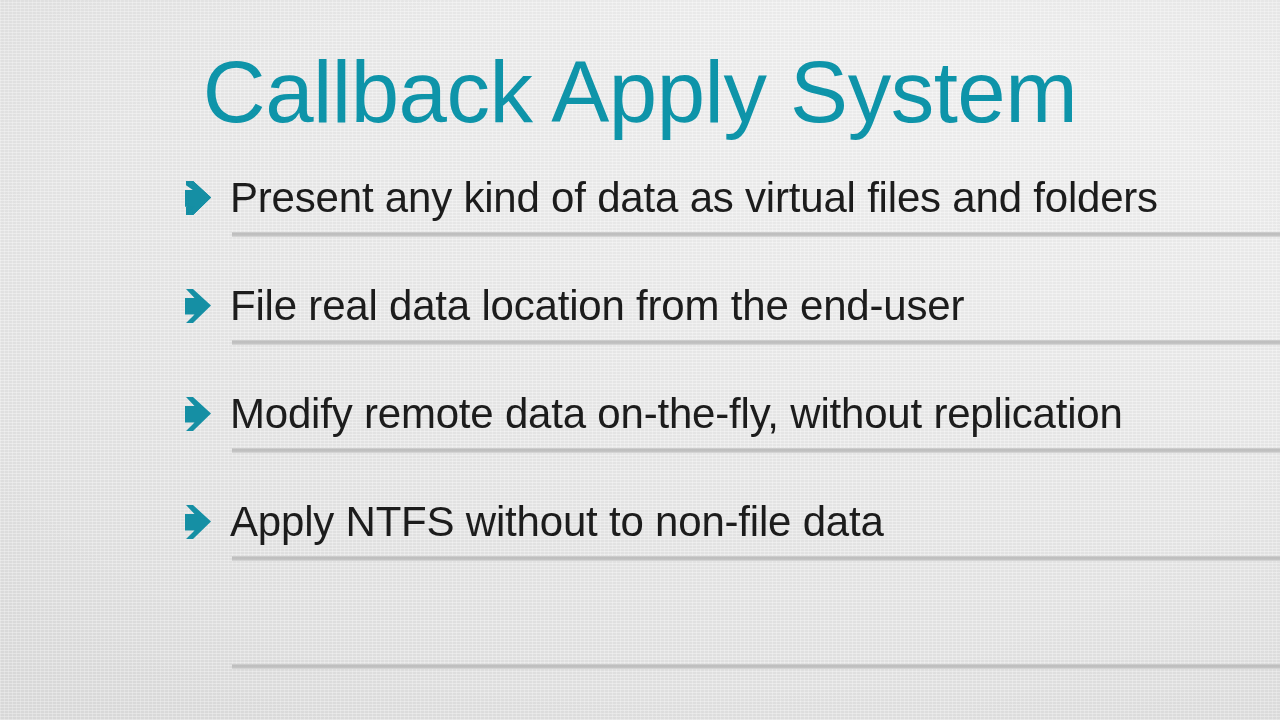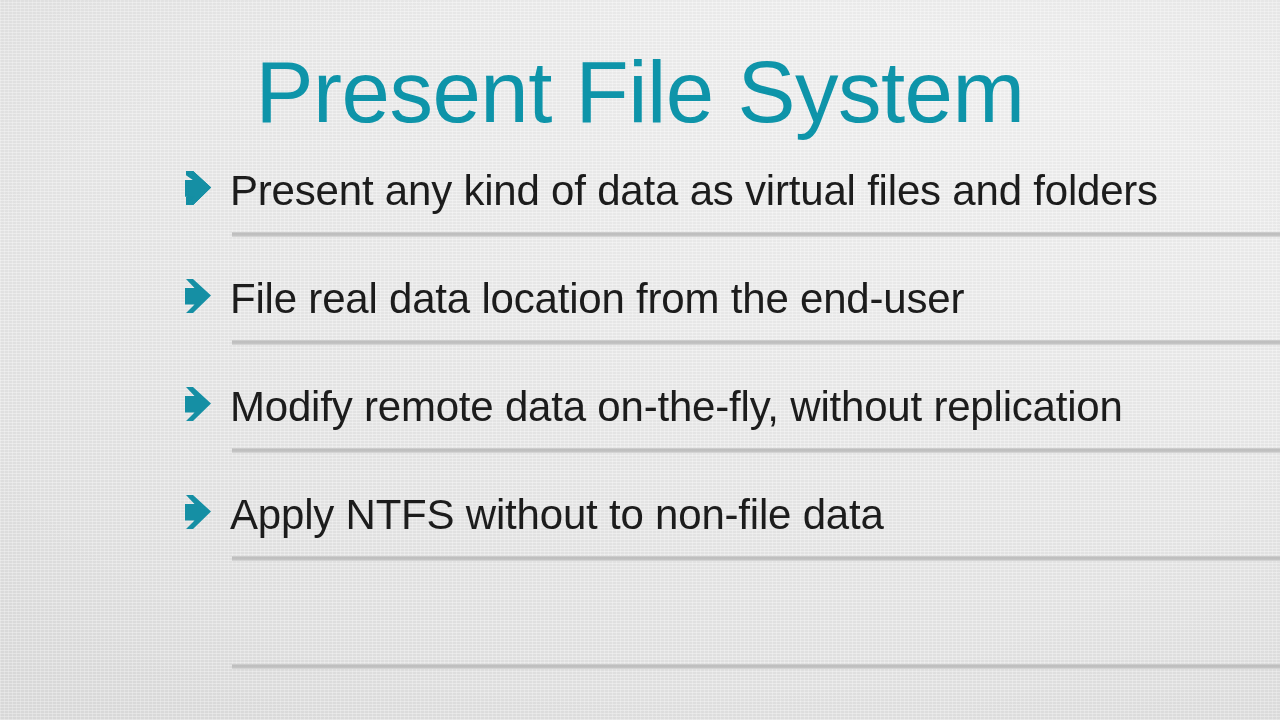--- a/index.html
+++ b/index.html
@@ -92,20 +92,21 @@
     height: 108px;
   }
 
   .bullet-inner {
     position: absolute;
     left: 182px;
     top: 0;
     right: 0;
     height: 60px;
     display: flex;
+    align-items: center;
   }
 
   .arrow-icon {
     flex: 0 0 auto;
     width: 34px;
     height: 40px;
     margin-right: 14px;
     display: block;
   }
 
@@ -131,21 +132,21 @@
       #dcdcdc 100%);
   }
 </style>
 </head>
 <body>
 
 <div id="slide">
 
   <div class="layer">
 
-    <div id="title">Present File System</div>
+    <div id="title">Callback Apply System</div>
 
     <div id="bullets">
 
       <div class="bullet-row">
         <div class="bullet-inner">
           <span class="arrow-icon">
             <svg viewBox="0 0 34 40" width="34" height="40" xmlns="http://www.w3.org/2000/svg">
               <path d="M4 3 L11 3 L29 19.5 L11 37 L4 37 L4 29 L13 21.6 L3 21.6 L3 13.6 L13 13.6 L4 7.2 Z" fill="#148ea3"></path>
               <path d="M4 3 L11 3 L29 19.5 L11 37 L4 37 L12.5 28.5 L3 28.5 L3 12 L12.5 12 Z" fill="#138ea3"></path>
               <path d="M3 12 L3 28.5 L12.5 28.5 L4 37 L11 37 L29 19.5 L11 3 L4 3 L12.5 12 Z" fill="#158fa4"></path>

